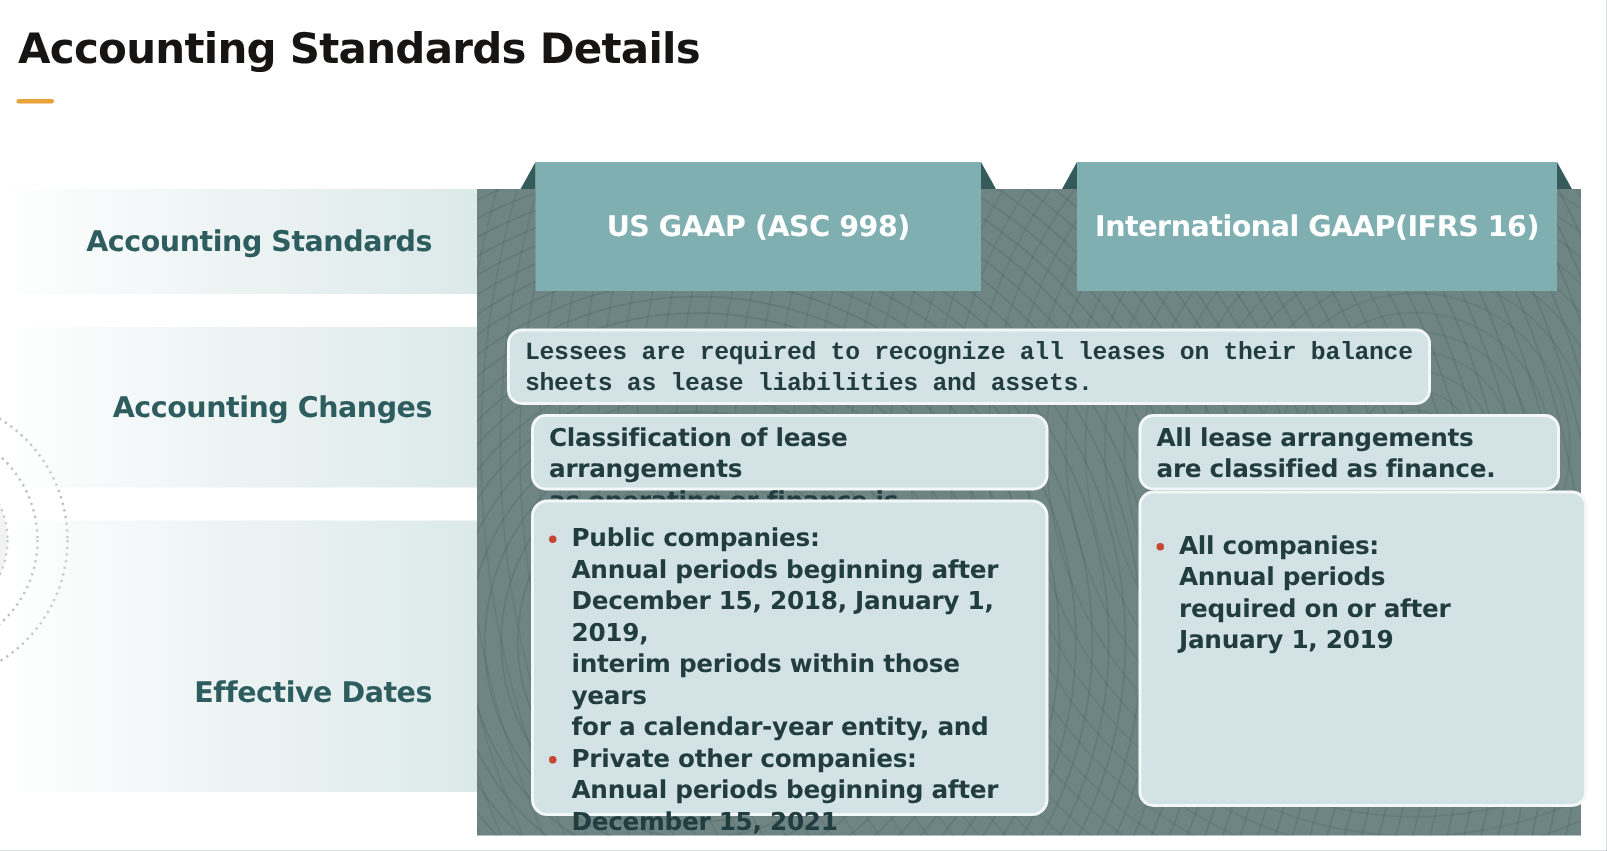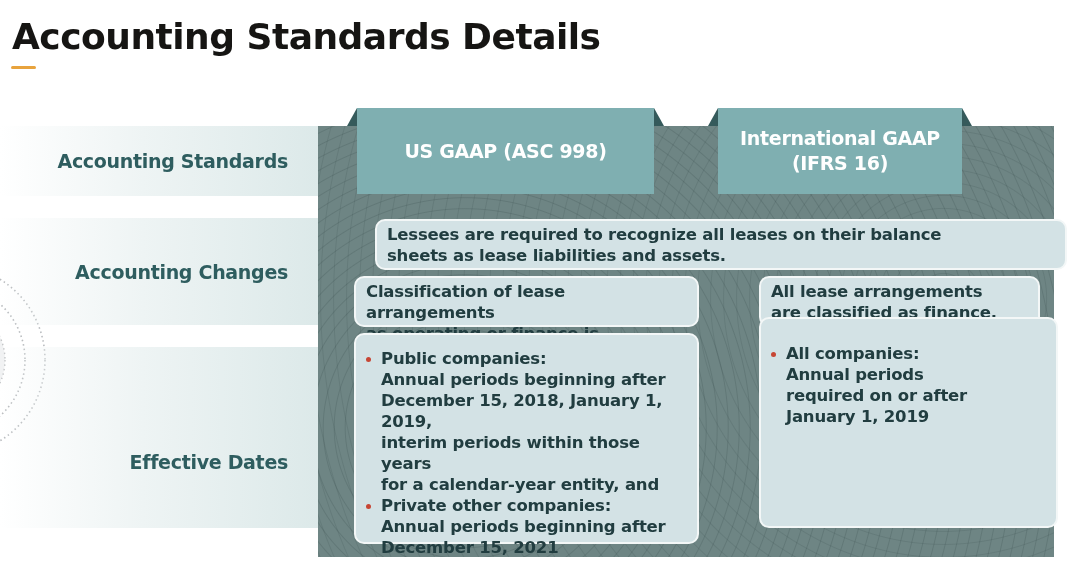--- a/index.html
+++ b/index.html
@@ -1,21 +1,21 @@
 <!DOCTYPE html>
 <html><head>
   <meta charset="utf-8">
   <style>
     * { box-sizing: border-box; margin: 0; padding: 0; }
     html, body { width: 1071px; height: 567px; overflow: hidden; background: #ffffff; }
     body { position: relative; font-family: "DejaVu Sans", "Liberation Sans", sans-serif; }
 
     .title {
       position: absolute; left: 12px; top: 16px;
-      font-size: 36px; font-weight: bold; color: #161513; letter-spacing: -0.5px;
+      font-size: 28px; font-weight: bold; color: #161513; letter-spacing: -0.5px;
     }
     .title-underline {
       position: absolute; left: 11px; top: 66px; width: 25px; height: 3px;
       background: #e8a33d; border-radius: 2px;
     }
 
     
     .deco { position: absolute; left: -80px; top: 230px; width: 130px; height: 260px; }
 
     .row-band {
@@ -85,61 +85,61 @@
   <span class="row-label" style="top:91px;margin-top:24px;">Effective Dates</span>
 </div>
 
 <div class="panel"></div>
 
 <div class="tab" style="left:357px;top:108px;width:297px;height:86px;">
   <span class="tab-fold-left"></span>
   <span class="tab-fold-right"></span>
   <span>US GAAP (ASC 998)</span>
 </div>
-<div class="tab" style="left:718px;top:108px;width:244px;height:86px;flex-direction:column;">
+<div class="tab" style="left:718px;top:108px;width:320px;height:86px;flex-direction:row;">
   <span class="tab-fold-left"></span>
   <span class="tab-fold-right"></span>
   <span>International GAAP</span>
   <span>(IFRS 16)</span>
 </div>
 
-<div class="box" style="left:375px;top:219px;width:692px;height:51px;">
+<div class="box" style="left:338px;top:219px;width:616px;height:51px;font-family:Liberation Mono, monospace;">
   <span class="bullet-line">Lessees are required to recognize all leases on their balance</span>
   <span class="bullet-line">sheets as lease liabilities and assets.</span>
 </div>
 
 <div class="box" style="left:354px;top:276px;width:345px;height:51px;">
   <span class="bullet-line">Classification of lease arrangements</span>
   <span class="bullet-line">as operating or finance is required.</span>
 </div>
 <div class="box" style="left:759px;top:276px;width:281px;height:51px;">
   <span class="bullet-line">All lease arrangements</span>
   <span class="bullet-line">are classified as finance.</span>
 </div>
 
-<div class="box" style="left:354px;top:333px;width:345px;height:211px;padding-top:13px;">
+<div class="box" style="left:354px;top:333px;width:345px;height:211px;padding-top:13px;border-radius:11px;">
   <ul class="bullet-list">
     <li class="bullet-item">
       <span class="bullet-dot"></span>
       <span class="bullet-line">Public companies:</span>
       <span class="bullet-line">Annual periods beginning after</span>
       <span class="bullet-line">December 15, 2018, January 1, 2019,</span>
       <span class="bullet-line">interim periods within those years</span>
       <span class="bullet-line">for a calendar-year entity, and</span>
     </li>
     <li class="bullet-item">
       <span class="bullet-dot"></span>
       <span class="bullet-line">Private other companies:</span>
       <span class="bullet-line">Annual periods beginning after</span>
       <span class="bullet-line">December 15, 2021</span>
     </li>
   </ul>
 </div>
 
-<div class="box" style="left:759px;top:317px;width:299px;height:211px;padding-top:24px;">
+<div class="box" style="left:759px;top:327px;width:299px;height:211px;padding-top:24px;">
   <ul class="bullet-list">
     <li class="bullet-item">
       <span class="bullet-dot"></span>
       <span class="bullet-line">All companies:</span>
       <span class="bullet-line">Annual periods</span>
       <span class="bullet-line">required on or after</span>
       <span class="bullet-line">January 1, 2019</span>
     </li>
   </ul>
 </div>

